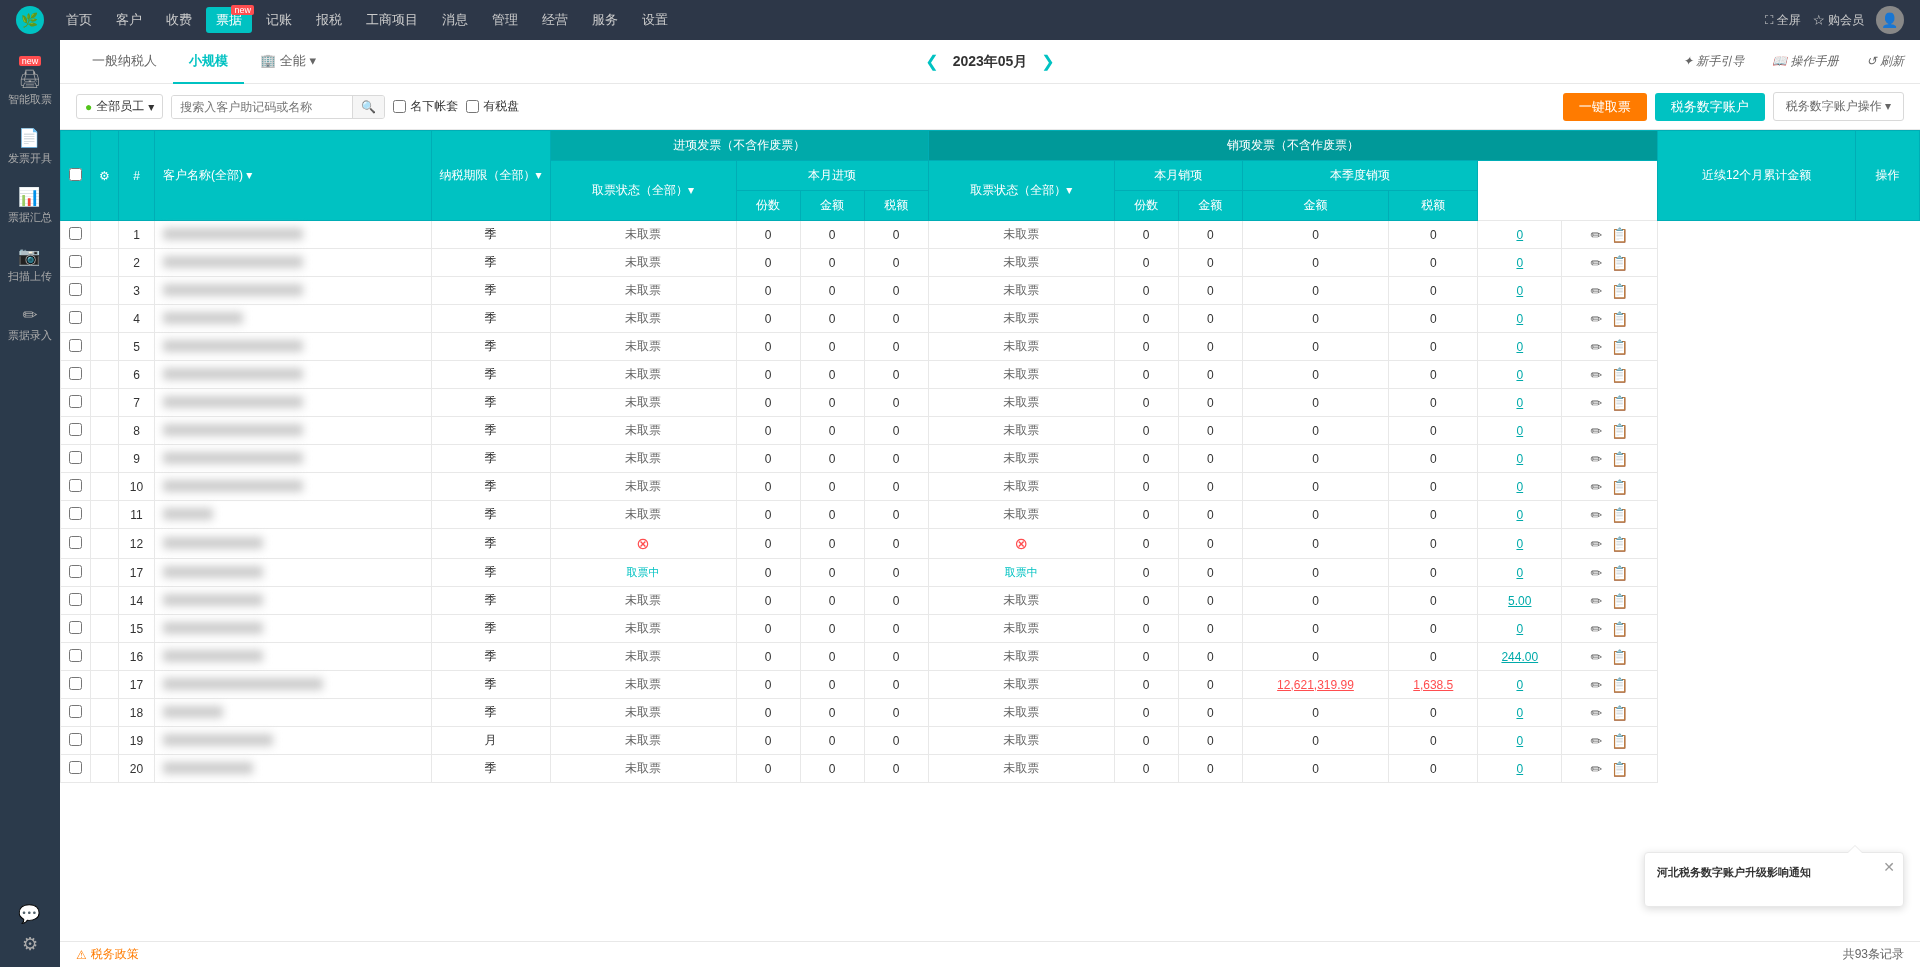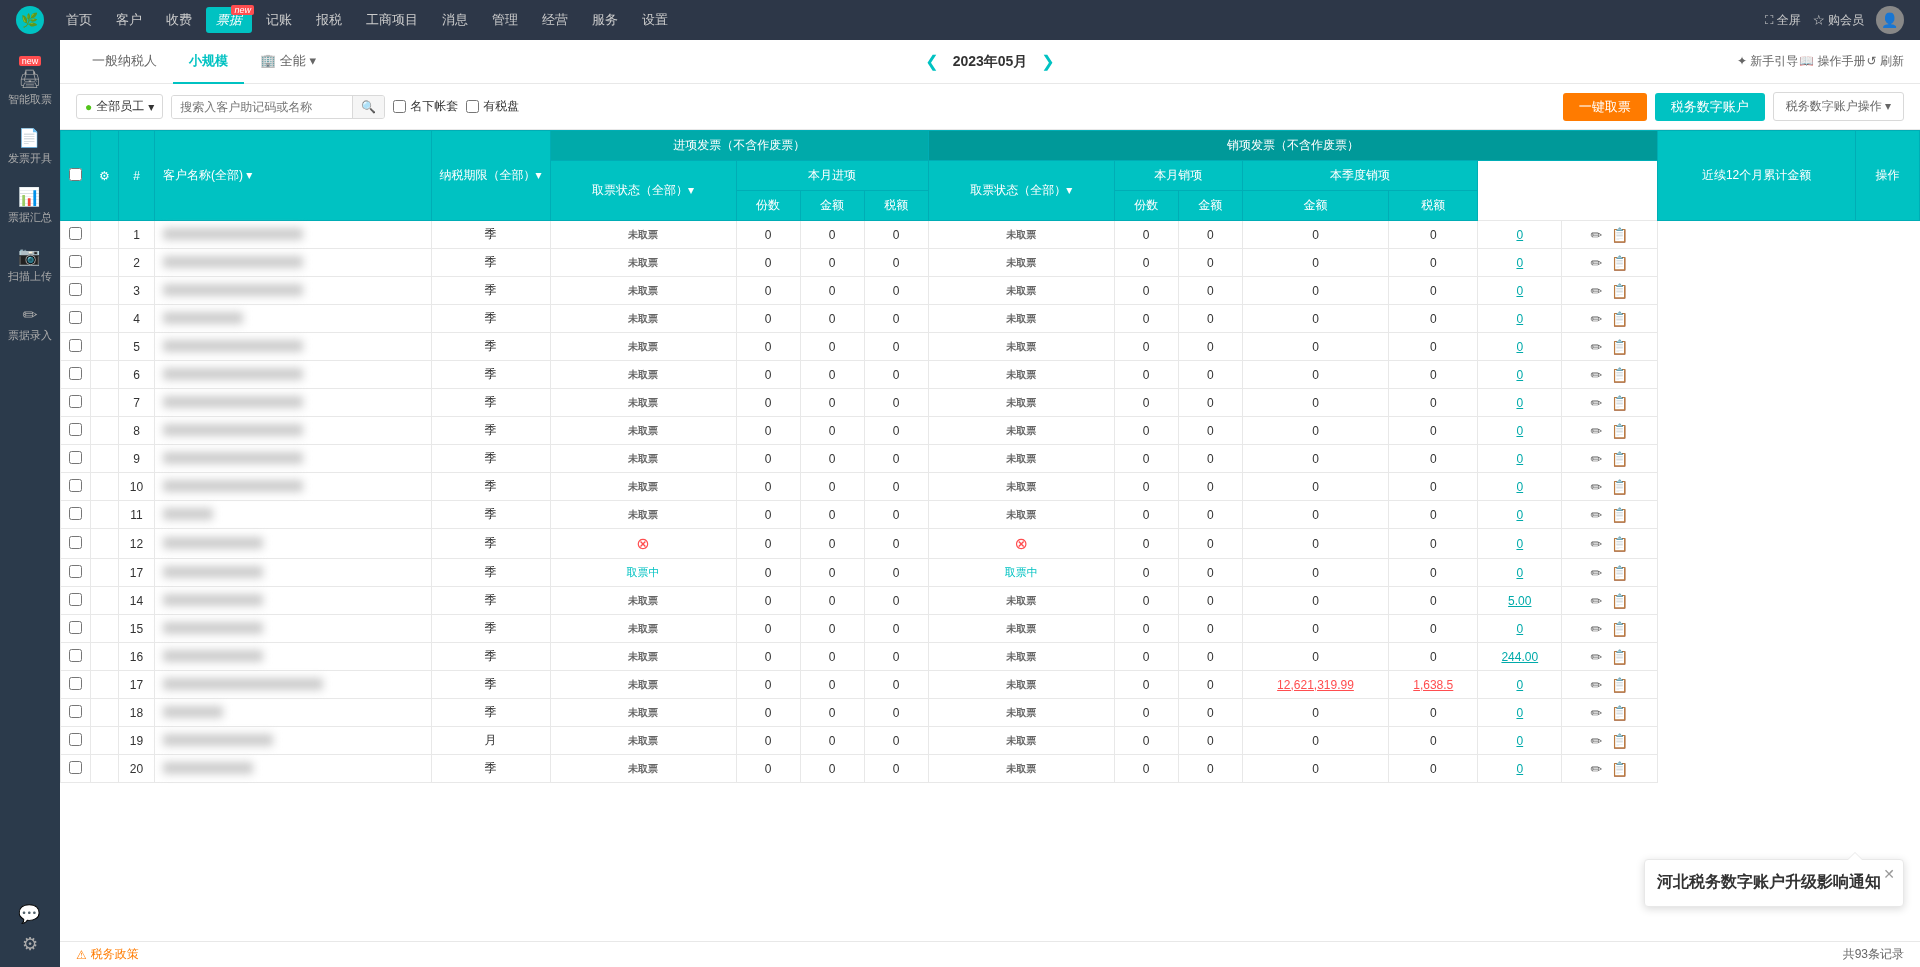--- a/index.html
+++ b/index.html
@@ -30,21 +30,20 @@
       padding: 4px 10px;
       cursor: pointer;
       border-radius: 3px;
       font-size: 13px;
       white-space: nowrap;
       position: relative;
     }
     .nav-item.active {
       background: #00c2c2;
       color: #fff;
-      font-style: italic;
     }
     .nav-item .badge-new {
       position: absolute;
       top: -2px;
       right: -2px;
       background: #ff4d4f;
       color: #fff;
       font-size: 9px;
       padding: 0 3px;
       border-radius: 2px;
@@ -229,23 +228,22 @@
       display: inline-block;
       filter: blur(4px);
       background: #ccc;
       border-radius: 2px;
       color: transparent;
       user-select: none;
       min-width: 80px;
       height: 12px;
     }
     .status-tag {
-      font-size: 10px;
+      font-size: 12px;
       color: #666;
-      font-weight: bold;
     }
     .status-error {
       color: #ff4d4f;
       font-size: 16px;
     }
     .status-taking {
       color: #00c2c2;
       font-size: 11px;
     }
     .action-btn {
@@ -273,22 +271,22 @@
       border: 1px solid #e8e8e8;
       border-radius: 4px;
       box-shadow: 0 2px 8px rgba(0,0,0,0.15);
       z-index: 100;
       padding: 12px;
       font-size: 12px;
       color: #333;
     }
     .notice-popup-title {
       font-weight: bold;
-      margin-bottom: 1px;
-      font-size: 16px;
+      margin-bottom: 14px;
+      font-size: 11px;
     }
     .notice-popup-close {
       position: absolute;
       top: 6px;
       right: 8px;
       cursor: pointer;
       color: #999;
       font-size: 14px;
     }
     .notice-popup-arrow {
@@ -395,21 +393,21 @@
       <div style="padding:0 16px; height:46px; display:flex; align-items:center; cursor:pointer; color:#666; font-size:13px; border-bottom:2px solid transparent; margin-bottom:-1px;">一般纳税人</div>
       <div style="padding:0 16px; height:44px; display:flex; align-items:center; cursor:pointer; color:#00c2c2; font-size:13px; border-bottom:2px solid #00c2c2; margin-bottom:-1px; font-weight:bold;">小规模</div>
       <div style="padding:0 16px; height:44px; display:flex; align-items:center; cursor:pointer; color:#666; font-size:13px; border-bottom:2px solid transparent; margin-bottom:-1px;">🏢 全能 ▾</div>
 
       <div class="date-nav-center">
         <span class="toolbar-date-nav">❮</span>
         <span style="font-size:14px; font-weight:bold;">2023年05月</span>
         <span class="toolbar-date-nav">❯</span>
       </div>
 
-      <div style="margin-left:auto; display:flex; align-items:center; gap:1px; font-size:12px;">
+      <div style="margin-left:auto; display:flex; align-items:center; gap:28px; font-size:12px;font-style:italic;">
         <span style="color:#666; cursor:pointer;">✦ 新手引导</span>
         <span style="color:#666; cursor:pointer;">📖 操作手册</span>
         <span style="color:#666; cursor:pointer;">↺ 刷新</span>
       </div>
     </div>
 
     <div class="filter-bar">
       <div class="filter-select">
         <span style="color:#52c41a;">●</span>
         <span>全部员工</span>

